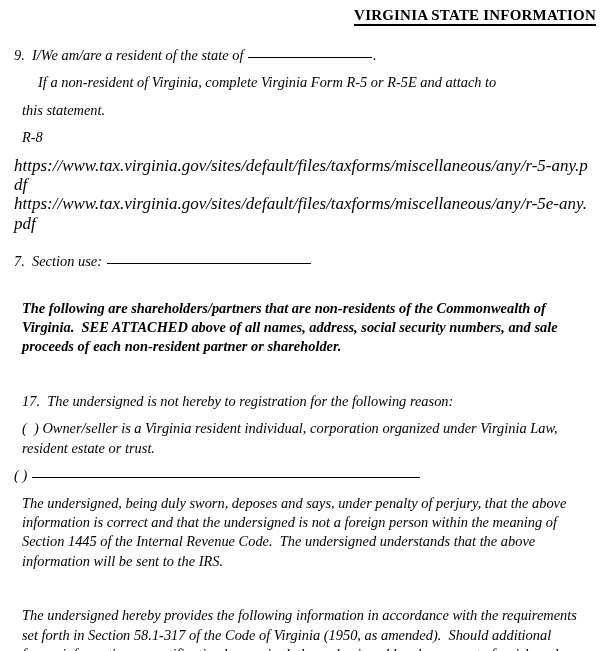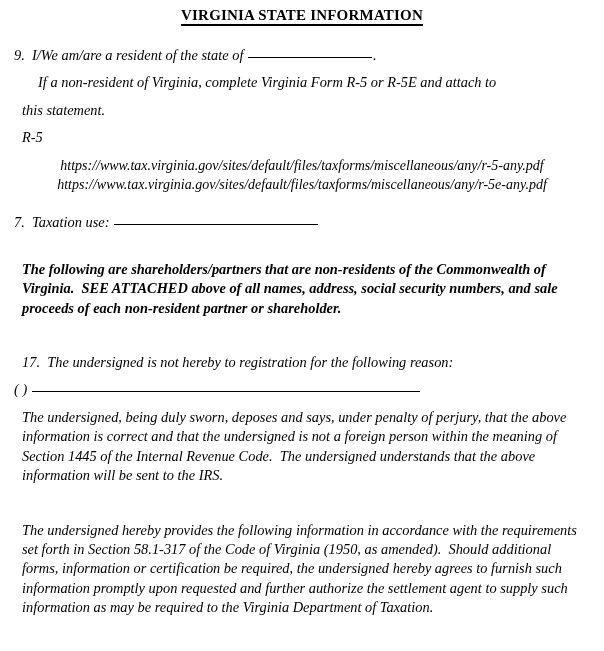--- a/index.html
+++ b/index.html
@@ -17,25 +17,25 @@
     -webkit-font-smoothing: none;
   }
   .page {
     position: relative;
     width: 604px;
     height: 651px;
     background: #ffffff;
     box-sizing: border-box;
   }
   .doc-title {
-    text-align: center;
+    text-align: right;
     font-weight: bold;
     font-size: 15px;
     letter-spacing: 0.2px;
-    margin: 6px 0 0 0;
+    margin: 6px 8px 0 0;
     padding: 0;
     line-height: 18px;
   }
   .doc-title .title-text {
     border-bottom: 2px solid #000;
     padding-bottom: 1px;
   }
   .body-wrap {
     padding: 0 14px 0 14px;
     font-style: italic;
@@ -67,24 +67,23 @@
     display: inline-block;
     border-bottom: 1.6px solid #000;
     vertical-align: 2px;
     margin: 0 1px;
   }
   .rule-w1 { width: 124px; }
   .rule-w2 { width: 204px; }
   .rule-w3 { width: 388px; }
   .indent { display: inline-block; width: 16px; }
   .url-line {
-    font-size: 14px;
+    font-size: 17px;
     line-height: 19.4px;
     word-break: break-all;
-    text-align: center;
   }
 </style>
 </head>
 <body>
 
 <div class="page">
 
   <div class="doc-title">
     <span class="title-text">VIRGINIA STATE INFORMATION</span>
   </div>
@@ -92,40 +91,41 @@
   <div class="gap-lg"></div>
 
   <div class="body-wrap">
 
     <div class="line-row"><span>9.</span><span>&nbsp; </span><span>I/We am/are a resident of the state of</span><span>&nbsp;</span><span class="blank-rule rule-w1"></span><span>.</span></div>
 
     <div class="para"><span class="indent"></span><span>If a non-resident of Virginia, complete Virginia Form R-5 or R-5E and attach to</span></div>
 
     <div class="para">this statement.</div>
 
-    <div class="para">R-5</div>
+    <div class="para">R-8</div>
 
     <div class="url-line">https://www.tax.virginia.gov/sites/default/files/taxforms/miscellaneous/any/r-5-any.pdf</div>
 
 
     <div class="url-line">https://www.tax.virginia.gov/sites/default/files/taxforms/miscellaneous/any/r-5e-any.pdf</div>
 
     <div class="gap"></div>
 
-    <div class="line-row"><span>7.</span><span>&nbsp; </span><span>Taxation use:</span><span>&nbsp;</span><span class="blank-rule rule-w2"></span></div>
+    <div class="line-row"><span>7.</span><span>&nbsp; </span><span>Section use:</span><span>&nbsp;</span><span class="blank-rule rule-w2"></span></div>
 
     <div class="gap"></div>
 
 
     <div class="para bold">The following are shareholders/partners that are non-residents of the Commonwealth of Virginia.  SEE ATTACHED above of all names, address, social security numbers, and sale proceeds of each non-resident partner or shareholder.</div>
 
     <div class="gap"></div>
 
     <div class="para"><span>17.</span><span>&nbsp; </span><span>The undersigned is not hereby to registration for the following reason:</span></div>
 
+    <div class="para"><span>(  )</span><span> </span><span>Owner/seller is a Virginia resident individual, corporation organized under Virginia Law, resident estate or trust.</span></div>
 
     <div class="line-row"><span>(  )</span><span> </span><span class="blank-rule rule-w3"></span></div>
 
     <div class="para">The undersigned, being duly sworn, deposes and says, under penalty of perjury, that the above information is correct and that the undersigned is not a foreign person within the meaning of Section 1445 of the Internal Revenue Code.  The undersigned understands that the above information will be sent to the IRS.</div>
 
     <div class="gap"></div>
 
     <div class="para">The undersigned hereby provides the following information in accordance with the requirements set forth in Section 58.1-317 of the Code of Virginia (1950, as amended).  Should additional forms, information or certification be required, the undersigned hereby agrees to furnish such information promptly upon requested and further authorize the settlement agent to supply such information as may be required to the Virginia Department of Taxation.</div>
 
   </div>

